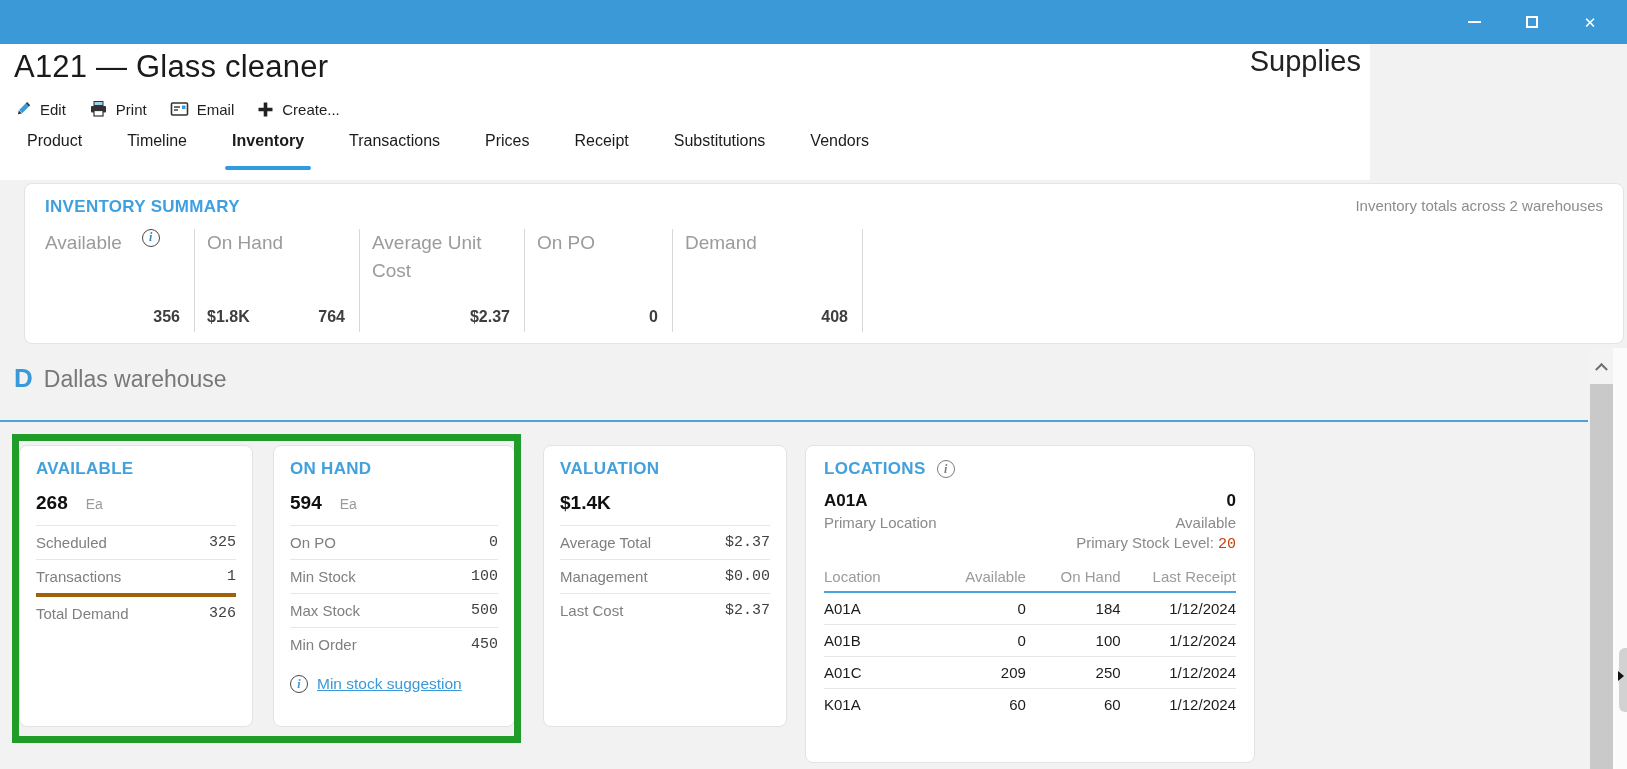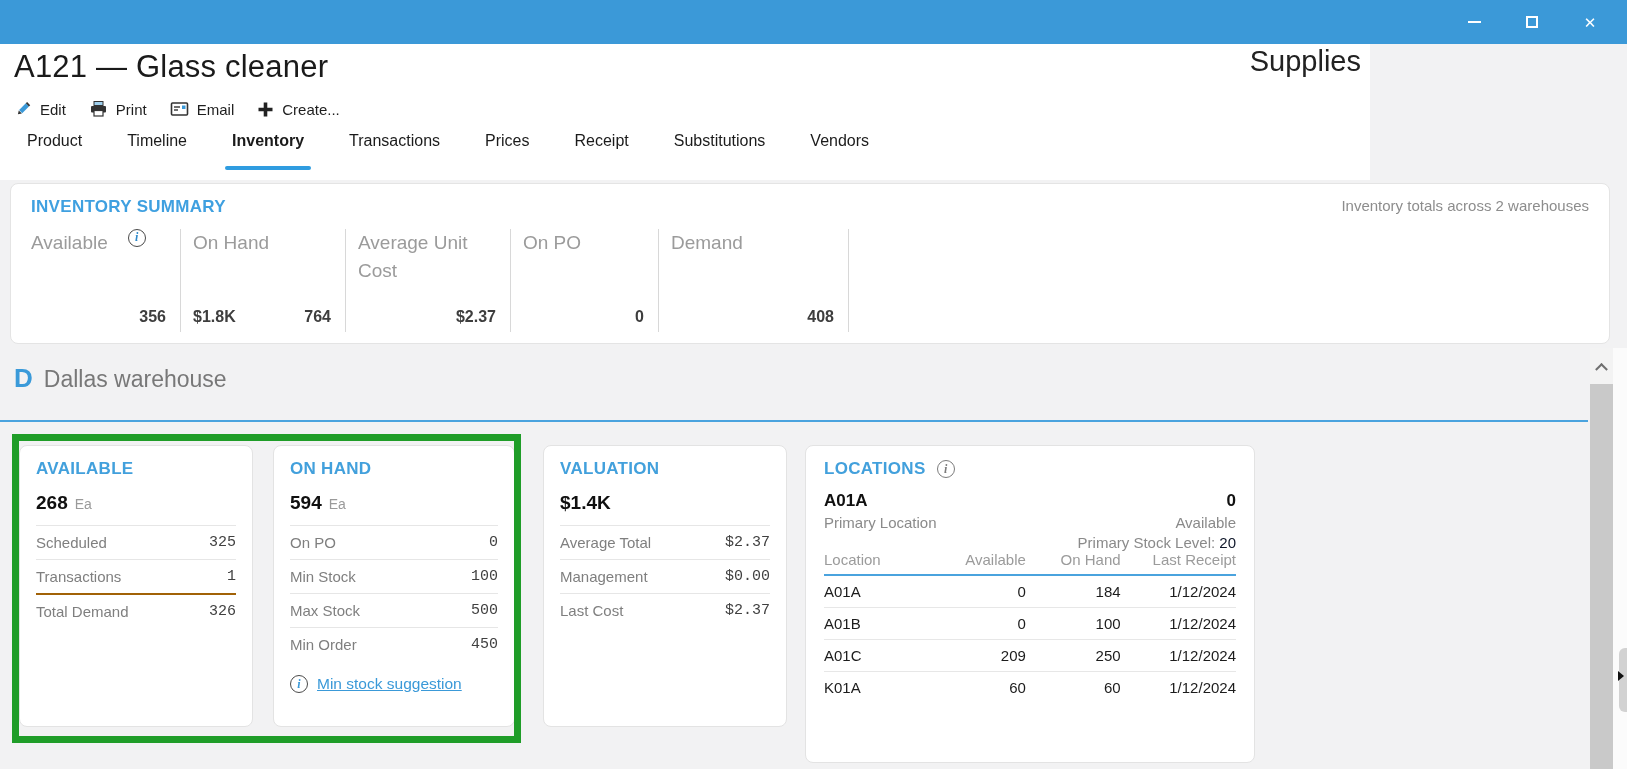--- a/index.html
+++ b/index.html
@@ -57,21 +57,21 @@
   .tab.active::after {
     content:""; position:absolute; left:-7px; right:-7px; bottom:-16px;
     height:4px; background:#2f9ce0; border-radius:2px;
   }
 
   
   .content { position:absolute; top:180px; left:0; width:1627px; height:589px; background:#f2f2f3; }
 
   
   .summary-card {
-    position:absolute; left:10px; top:3px; width:1600px; height:161px;
+    position:absolute; left:24px; top:3px; width:1600px; height:161px;
     background:#fff; border:1px solid #e4e4e4; border-radius:8px;
     padding:13px 20px 0 20px;
   }
   .summary-top { display:flex; justify-content:space-between; align-items:flex-start; }
   .summary-title { color:#3fa0e0; font-weight:bold; font-size:17px; letter-spacing:.3px; }
   .summary-note { color:#8d8d8d; font-size:15px;margin-left:24px; }
   .metrics { display:flex; margin-top:12px; height:103px; }
   .metric {
     border-right:1px solid #d8d8d8; padding:0 14px 6px 12px;
     display:flex; flex-direction:column; justify-content:space-between;
@@ -107,43 +107,43 @@
     position:absolute; top:265px; background:#fff;
     border:1px solid #e3e3e3; border-radius:8px;
     padding:13px 16px;
   }
   .card.available { left:19px;  width:234px; height:282px; }
   .card.onhand    { left:273px; width:242px; height:282px; }
   .card.valuation { left:543px; width:244px; height:282px; }
   .card.locations { left:805px; width:450px; height:318px; padding:13px 18px; }
 
   .card-title { color:#42a0dc; font-weight:bold; font-size:17px; letter-spacing:.3px; }
-  .qty-row { margin-top:13px; padding-bottom:11px; display:flex; align-items:baseline; gap:7px; }
+  .qty-row { margin-top:13px; padding-bottom:11px; display:flex; align-items:baseline; gap:18px; }
   .qty { font-size:19px; font-weight:bold; color:#101010; }
   .unit { font-size:14px; color:#9a9a9a; }
 
   .crow {
     display:flex; justify-content:space-between; align-items:center;
     padding:8px 0; border-top:1px solid #e6e6e6; font-size:15px;
   }
-  .crow.blue-top { border-top:2px solid #a16207; }
+  .crow.blue-top { border-top:4px solid #a16207; }
   .crow .lbl { color:#7f7f7f; }
   .crow .val { color:#404040;font-family:Liberation Mono, monospace; }
 
   .suggestion-row { margin-top:14px; display:flex; align-items:center; gap:9px; }
   .suggestion-link { color:#3a99d8; font-size:15.5px; text-decoration:underline; cursor:pointer; }
 
   
   .loc-head { display:flex; align-items:center; gap:11px; }
   .loc-primary-row1 { margin-top:12px; display:flex; justify-content:space-between; font-size:17px; font-weight:bold; color:#101010; }
   .loc-primary-row2 { margin-top:3px; display:flex; justify-content:space-between; font-size:15px; color:#8a8a8a; }
   .loc-primary-row3 { margin-top:3px; text-align:right; font-size:15px; color:#8a8a8a; }
-  .loc-primary-row3 .stock-val { color:#0f172a; }
-
-  table.loc-table { width:100%; border-collapse:collapse; font-size:15px; }
+  .loc-primary-row3 .stock-val { color:#c2410c;font-family:Liberation Mono, monospace; }
+
+  table.loc-table { width:100%; border-collapse:collapse; margin-top:15px; font-size:15px; }
   .loc-table th {
     color:#9b9b9b; font-weight:normal; text-align:right;
     padding:0 0 6px 0; border-bottom:2px solid #4aa3de;
   }
   .loc-table th:first-child { text-align:left; }
   .loc-table td { text-align:right; padding:7px 0; border-bottom:1px solid #e7e7e7; color:#1c1c1c; }
   .loc-table td:first-child { text-align:left; }
   .loc-table tr:last-child td { border-bottom:none; }
 
   

